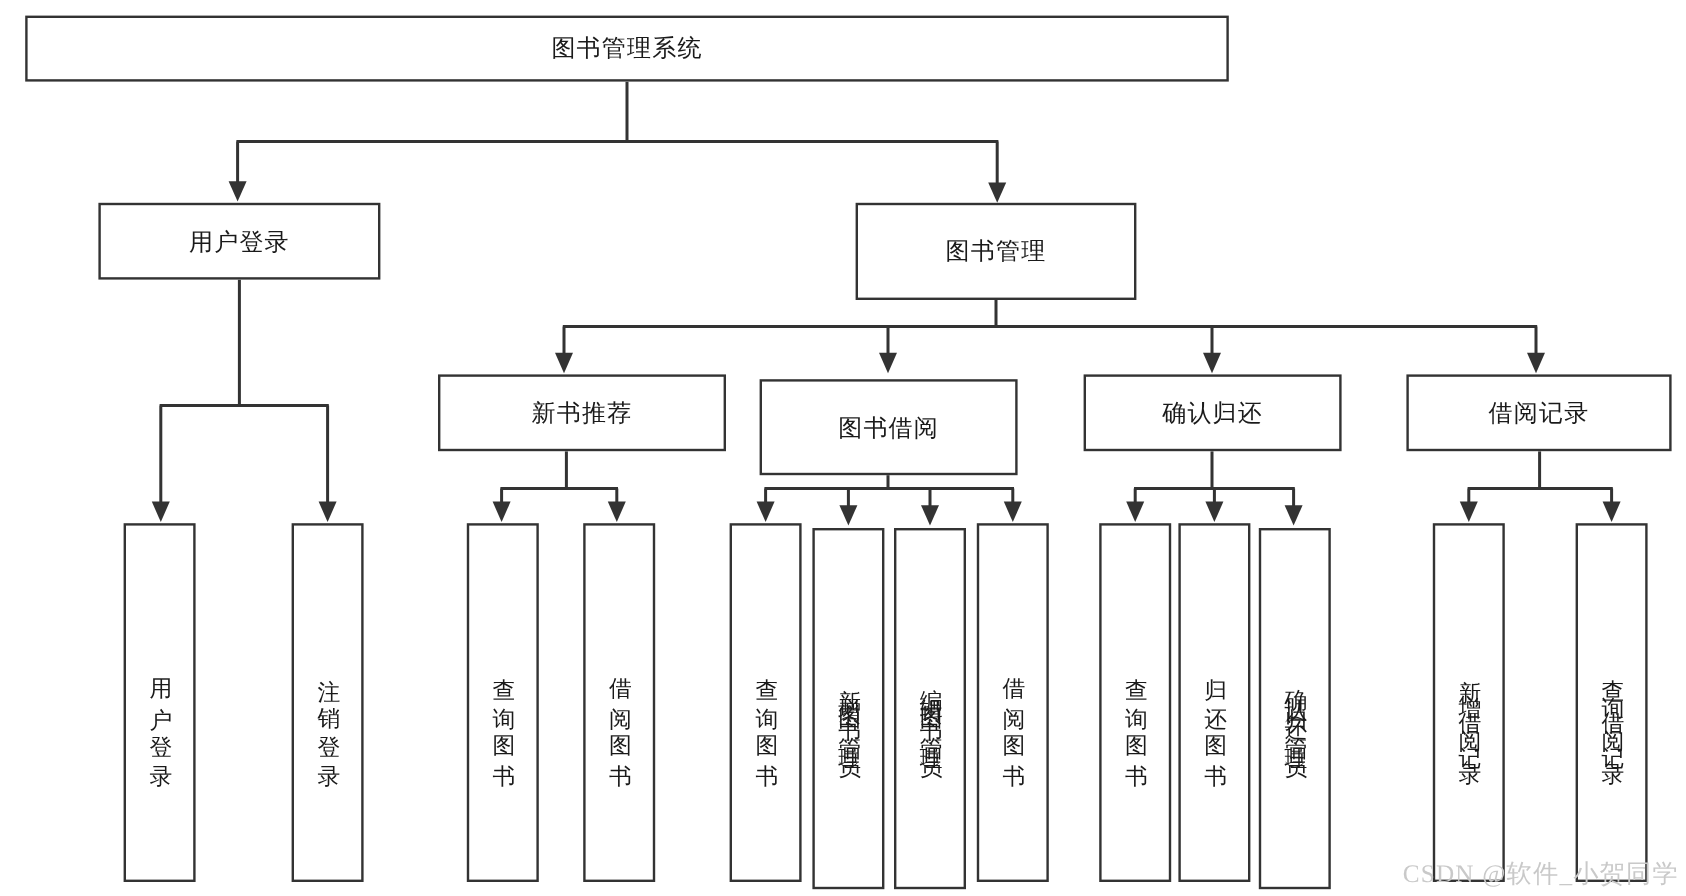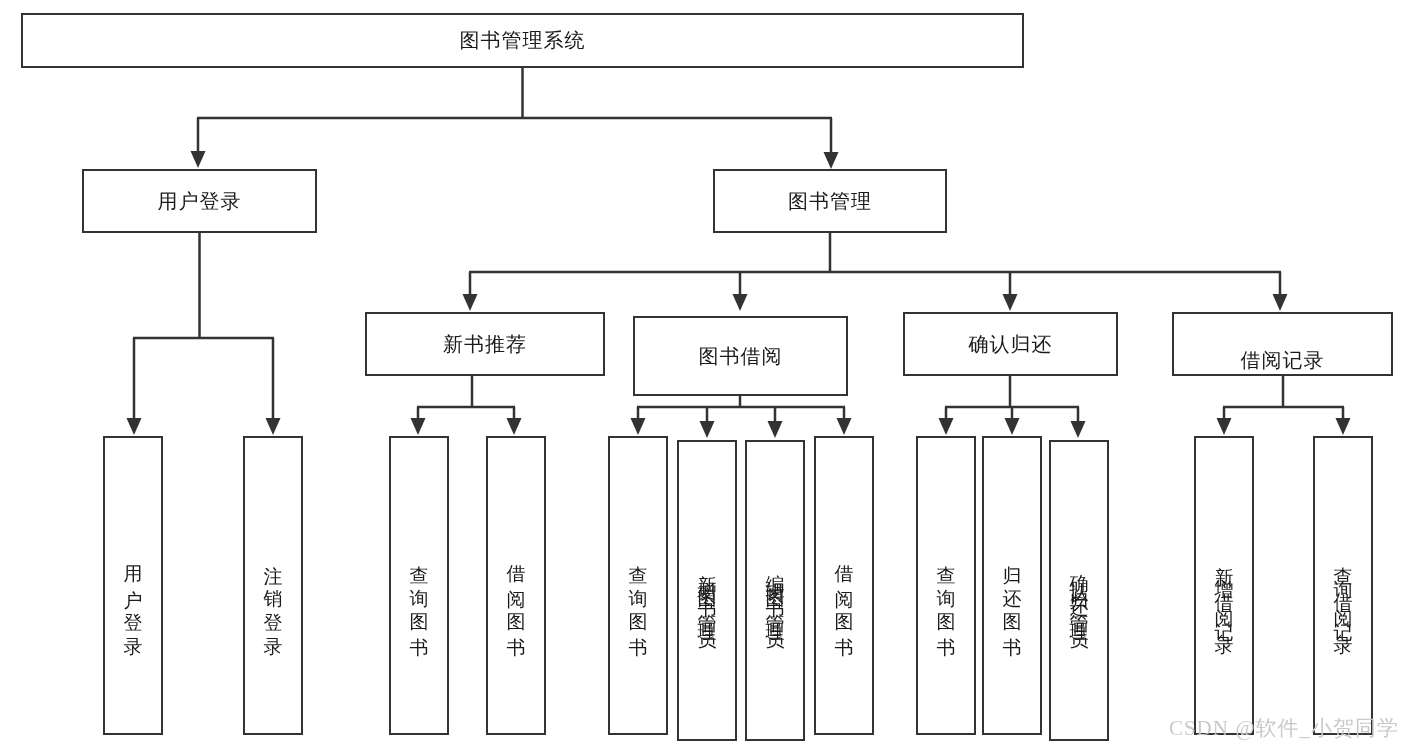--- a/index.html
+++ b/index.html
@@ -131,34 +131,34 @@
     </g>
   </svg>
 
   <div class="hbox" style="left:21px; top:13px; width:1003px; height:55px;">
     <span>图书管理系统</span>
   </div>
 
   <div class="hbox" style="left:82px; top:169px; width:235px; height:64px;">
     <span>用户登录</span>
   </div>
-  <div class="hbox" style="left:713px; top:169px; width:234px; height:64px;">
+  <div class="hbox" style="left:713px; top:169px; width:234px; height:81px;">
     <span>图书管理</span>
   </div>
 
   <div class="hbox" style="left:365px; top:312px; width:240px; height:64px;">
     <span>新书推荐</span>
   </div>
   <div class="hbox" style="left:633px; top:316px; width:215px; height:80px;font-family:Liberation Mono, monospace;">
     <span>图书借阅</span>
   </div>
   <div class="hbox" style="left:903px; top:312px; width:215px; height:64px;">
     <span>确认归还</span>
   </div>
-  <div class="hbox" style="left:1172px; top:312px; width:221px; height:64px;align-items:flex-end;">
+  <div class="hbox" style="left:1172px; top:312px; width:221px; height:64px;">
     <span>借阅记录</span>
   </div>
 
   <div class="vbox" style="left:103px;">
     <span class="vtext sp4">用户登录</span>
   </div>
   <div class="vbox" style="left:243px;">
     <span class="vtext sp4">注销登录</span>
   </div>
 

